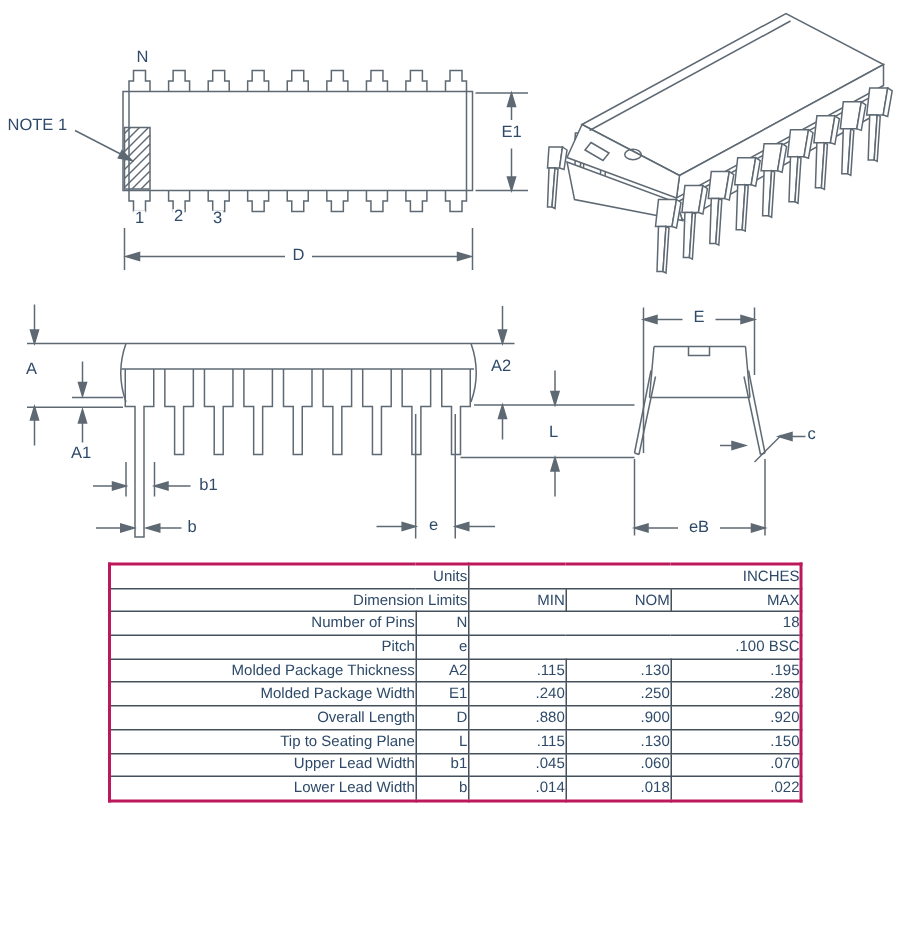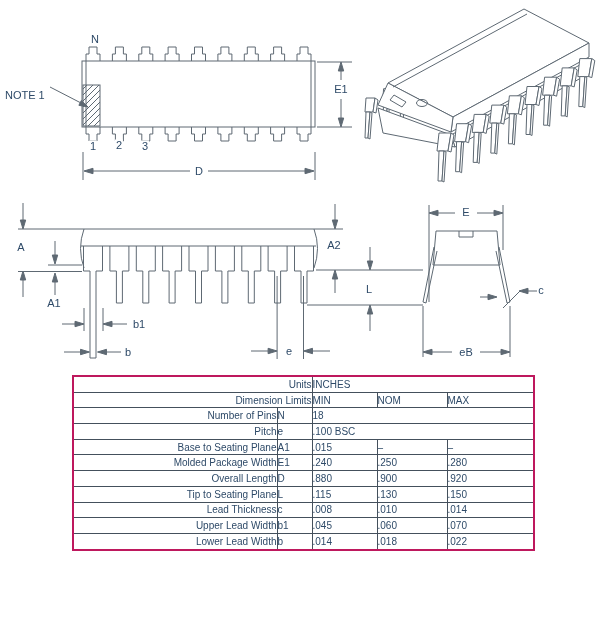--- a/index.html
+++ b/index.html
@@ -1,27 +1,27 @@
 <!DOCTYPE html>
 <html><head>
 <meta charset="utf-8">
 <style>
   html,body{margin:0;padding:0;background:#ffffff;}
   #page{position:relative;width:602px;height:624px;background:#ffffff;overflow:hidden;
         font-family:"Liberation Sans","DejaVu Sans",sans-serif;}
   svg{position:absolute;left:0;top:0;}
   .lbl{position:absolute;font-size:11px;color:#2e4a68;transform:translate(-50%,-50%);
        white-space:nowrap;line-height:1;background:#fff;padding:0 1px;}
-  .lbl.left{transform:translate(0,-50%);margin-top:11px;}
+  .lbl.left{transform:translate(0,-50%);}
   #dim-table{position:absolute;left:72px;top:375px;width:461px;border-collapse:collapse;
              table-layout:fixed;border:2px solid #be185d;color:#2e4a68;}
   #dim-table td{border:1.4px solid #44505c;height:14.7px;font-size:10px;padding:0;
                 overflow:hidden;white-space:nowrap;}
   td.name{text-align:right;padding-left:4px;}
-  td.sym,td.val{text-align:left;}
+  td.sym,td.val{text-align:right;}
   td.rhead{text-align:right;padding-right:4px;}
 </style>
 </head>
 <body>
 
 <div id="page">
 
 <svg width="602" height="624" viewBox="0 0 602 624">
   <g stroke="#5e6973" stroke-width="1" fill="none">
 
@@ -343,25 +343,25 @@
     <td class="name">Number of Pins</td>
     <td class="sym">N</td>
     <td class="val" colspan="3">18</td>
   </tr>
   <tr>
     <td class="name">Pitch</td>
     <td class="sym">e</td>
     <td class="val" colspan="3">.100 BSC</td>
   </tr>
   <tr>
-    <td class="name">Base to Seating Plane</td>
-    <td class="sym">A1</td>
-    <td class="val">.015</td>
-    <td class="val">–</td>
-    <td class="val">–</td>
+    <td class="name">Molded Package Thickness</td>
+    <td class="sym">A2</td>
+    <td class="val">.115</td>
+    <td class="val">.130</td>
+    <td class="val">.195</td>
   </tr>
   <tr>
     <td class="name">Molded Package Width</td>
     <td class="sym">E1</td>
     <td class="val">.240</td>
     <td class="val">.250</td>
     <td class="val">.280</td>
   </tr>
   <tr>
     <td class="name">Overall Length</td>
@@ -371,27 +371,20 @@
     <td class="val">.920</td>
   </tr>
   <tr>
     <td class="name">Tip to Seating Plane</td>
     <td class="sym">L</td>
     <td class="val">.115</td>
     <td class="val">.130</td>
     <td class="val">.150</td>
   </tr>
   <tr>
-    <td class="name">Lead Thickness</td>
-    <td class="sym">c</td>
-    <td class="val">.008</td>
-    <td class="val">.010</td>
-    <td class="val">.014</td>
-  </tr>
-  <tr>
     <td class="name">Upper Lead Width</td>
     <td class="sym">b1</td>
     <td class="val">.045</td>
     <td class="val">.060</td>
     <td class="val">.070</td>
   </tr>
   <tr>
     <td class="name">Lower Lead Width</td>
     <td class="sym">b</td>
     <td class="val">.014</td>

